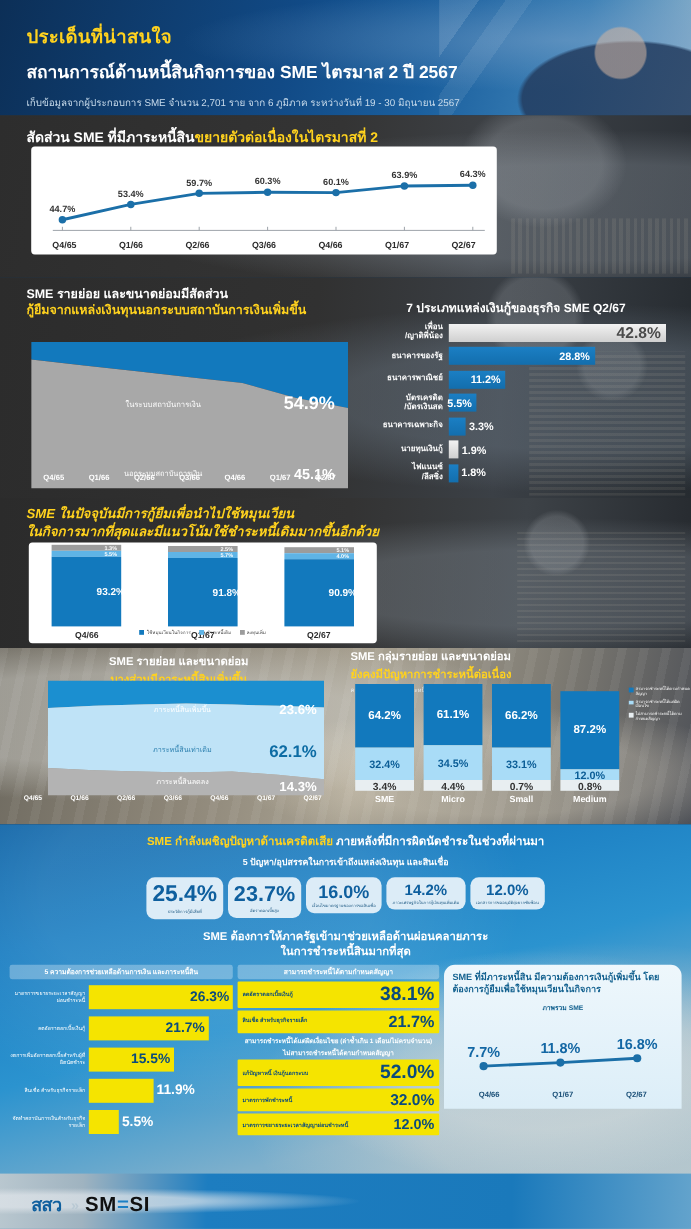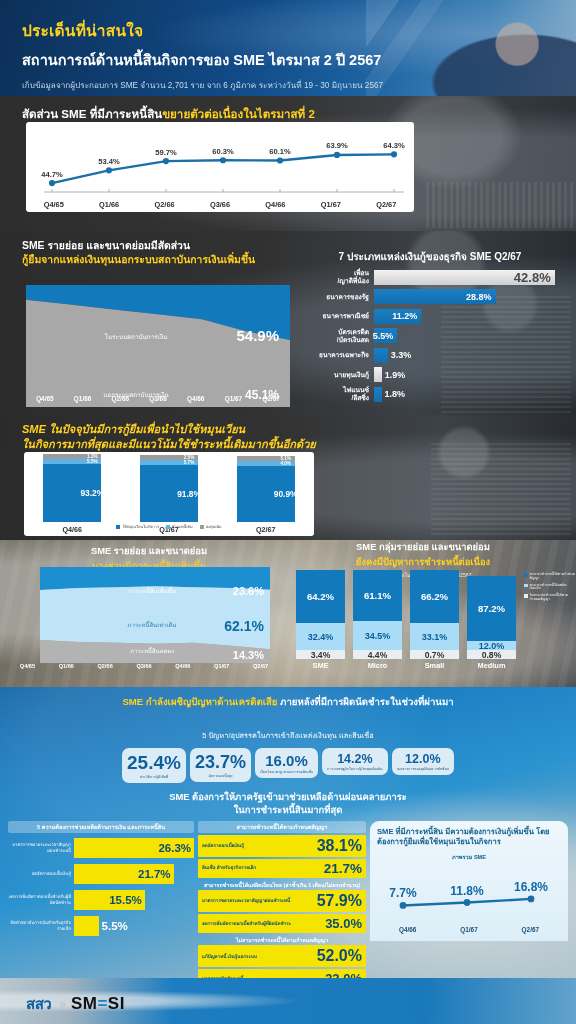--- a/index.html
+++ b/index.html
@@ -131,26 +131,26 @@
     overflow:hidden;
   }
   .band4:after{
     content:""; position:absolute; left:0; top:0; width:576px; height:147px;
     background:
       repeating-linear-gradient(102deg, rgba(255,255,255,.055) 0 7px, transparent 7px 18px),
       radial-gradient(ellipse at 72% 72%, rgba(240,230,210,.28) 0 22%, transparent 38%);
   }
   .funnel-title{ position:absolute; left:14px; top:543px; width:270px; text-align:center; z-index:3;}
   .funnel-title b{ color:#fff; font-size:9.4px; display:block;}
-  .funnel-title i{ color:#ffd21e; font-size:9.4px; font-style:normal; font-weight:normal; display:block;}
+  .funnel-title i{ color:#ffd21e; font-size:9.4px; font-style:normal; font-weight:bold; display:block;}
   .funnel{ position:absolute; left:40px; top:567px; width:230px; height:96px; z-index:4;}
   .funnel-x{ position:absolute; left:8px; top:663px; width:272px; display:flex; z-index:4;}
   .funnel-x span{ flex:1; text-align:center; font-size:5.6px; font-weight:bold; color:#fff;}
 
-  .gb-title{ position:absolute; left:292px; top:539px; width:262px; text-align:center; z-index:3;}
+  .gb-title{ position:absolute; left:292px; top:539px; width:262px; text-align:left; z-index:3;}
   .gb-title b{ color:#fff; font-size:9.4px; display:block;}
   .gb-title i{ color:#ffd21e; font-size:9.4px; font-style:normal; font-weight:bold; display:block;}
   .gb-title s{ color:#e9eef2; font-size:5px; text-decoration:none; display:block; margin-top:2px;}
   .gbars{ position:absolute; left:296px; top:570px; width:220px; height:100px; display:flex; gap:8px; z-index:4;}
   .gcol{ flex:1; display:flex; flex-direction:column; justify-content:flex-end;}
   .gseg{ display:flex; align-items:center; justify-content:center; font-weight:bold;}
   .gseg.t{ background:#1279bd; color:#fff; font-size:9.6px;}
   .gseg.m{ background:#a9dcf7; color:#0b5d96; font-size:9px;}
   .gseg.b{ background:#e8eef1; color:#333; font-size:8.6px;}
   .gcol .gx{ text-align:center; font-size:7.4px; font-weight:bold; color:#fff; margin-top:2px;}
@@ -167,21 +167,21 @@
   }
   .band5:after{
     content:""; position:absolute; left:0; top:0; width:576px; height:337px;
     background:
       radial-gradient(ellipse at 78% 60%, rgba(255,245,235,.28) 0 18%, transparent 34%),
       radial-gradient(ellipse at 30% 18%, rgba(255,255,255,.10) 0 24%, transparent 46%);
   }
   .b5-h{ position:relative; z-index:3; text-align:center; padding-top:4px;}
   .b5-h b{ color:#ffd21e; font-size:9.6px;}
   .b5-h b span{ color:#fff; }
-  .b5-h .sub{ color:#fff; font-size:7.4px; margin-top:20px;}
+  .b5-h .sub{ color:#fff; font-size:7.4px; margin-top:3px;font-weight:bold;}
 
   .pills{ position:relative; z-index:3; display:flex; align-items:flex-start; justify-content:center; gap:4px; margin-top:7px; padding:0 10px;}
   .pill{ background:#dcecf7; border-radius:7px; text-align:center; padding:4px 5px; }
   .pill .pv{ color:#0e5f9e; font-weight:bold; display:block;}
   .pill .pl{ color:#16537e; font-size:3.5px; display:block; line-height:1.18; margin-top:1px;}
 
   .b5-h2{ position:relative; z-index:3; text-align:center; margin-top:8px;}
   .b5-h2 b{ color:#fff; font-size:9.4px; display:block; line-height:1.35;}
 
   .lowgrid{ position:relative; z-index:3; display:flex; gap:4px; padding:4px 8px 0 8px;}
@@ -548,20 +548,27 @@
             </div>
             <div class="ybar-row">
               <div class="ybar-lab">งดการเพิ่มอัตราดอกเบี้ยสำหรับผู้ที่ผิดนัดชำระ</div>
               <div class="ybar-t">
                 <div class="ybar-f" style="width: 59%;">
                   <span class="ybar-v">15.5%</span>
                 </div>
               </div>
             </div>
             <div class="ybar-row">
+              <div class="ybar-lab">สินเชื่อ สำหรับธุรกิจรายเล็ก</div>
+              <div class="ybar-t">
+                <div class="ybar-f" style="width: 45%;"></div>
+                <span class="ybar-v out" style="left: 47%;">11.9%</span>
+              </div>
+            </div>
+            <div class="ybar-row">
               <div class="ybar-lab">จัดทำสถาบันการเงินสำหรับธุรกิจรายเล็ก</div>
               <div class="ybar-t">
                 <div class="ybar-f" style="width: 21%;"></div>
                 <span class="ybar-v out" style="left: 23%;">5.5%</span>
               </div>
             </div>
           </div>
       </div>
       <div class="colB">
         <div class="colhead">สามารถชำระหนี้ได้ตามกำหนดสัญญา</div>
@@ -569,30 +576,20 @@
             <div class="yrow">
               <span class="yl">ลดอัตราดอกเบี้ยเงินกู้</span>
               <span class="yv" style="font-size: 16px;">38.1%</span>
             </div>
             <div class="yrow">
               <span class="yl">สินเชื่อ สำหรับธุรกิจรายเล็ก</span>
               <span class="yv" style="font-size: 13.5px;">21.7%</span>
             </div>
           </div>
         <div class="subhead">สามารถชำระหนี้ได้แต่ผิดเงื่อนไขย (ล่าช้ำเกิน 1 เดือน/ไม่ครบจำนวน)</div>
-        <div id="yrows2">
-            <div class="yrow">
-              <span class="yl">มาตรการขยายระยะเวลาสัญญาผ่อนชำระหนี้</span>
-              <span class="yv" style="font-size: 16px;">57.9%</span>
-            </div>
-            <div class="yrow">
-              <span class="yl">งดการเพิ่มอัตราดอกเบี้ยสำหรับผู้ที่ผิดนัดชำระ</span>
-              <span class="yv" style="font-size: 13px;">35.0%</span>
-            </div>
-          </div>
         <div class="subhead">ไม่สามารถชำระหนี้ได้ตามกำหนดสัญญา</div>
         <div id="yrows3">
             <div class="yrow">
               <span class="yl">แก้ปัญหาหนี้ เงินกู้นอกระบบ</span>
               <span class="yv" style="font-size: 16px;">52.0%</span>
             </div>
             <div class="yrow">
               <span class="yl">มาตรการพักชำระหนี้</span>
               <span class="yv" style="font-size: 13px;">32.0%</span>
             </div>

